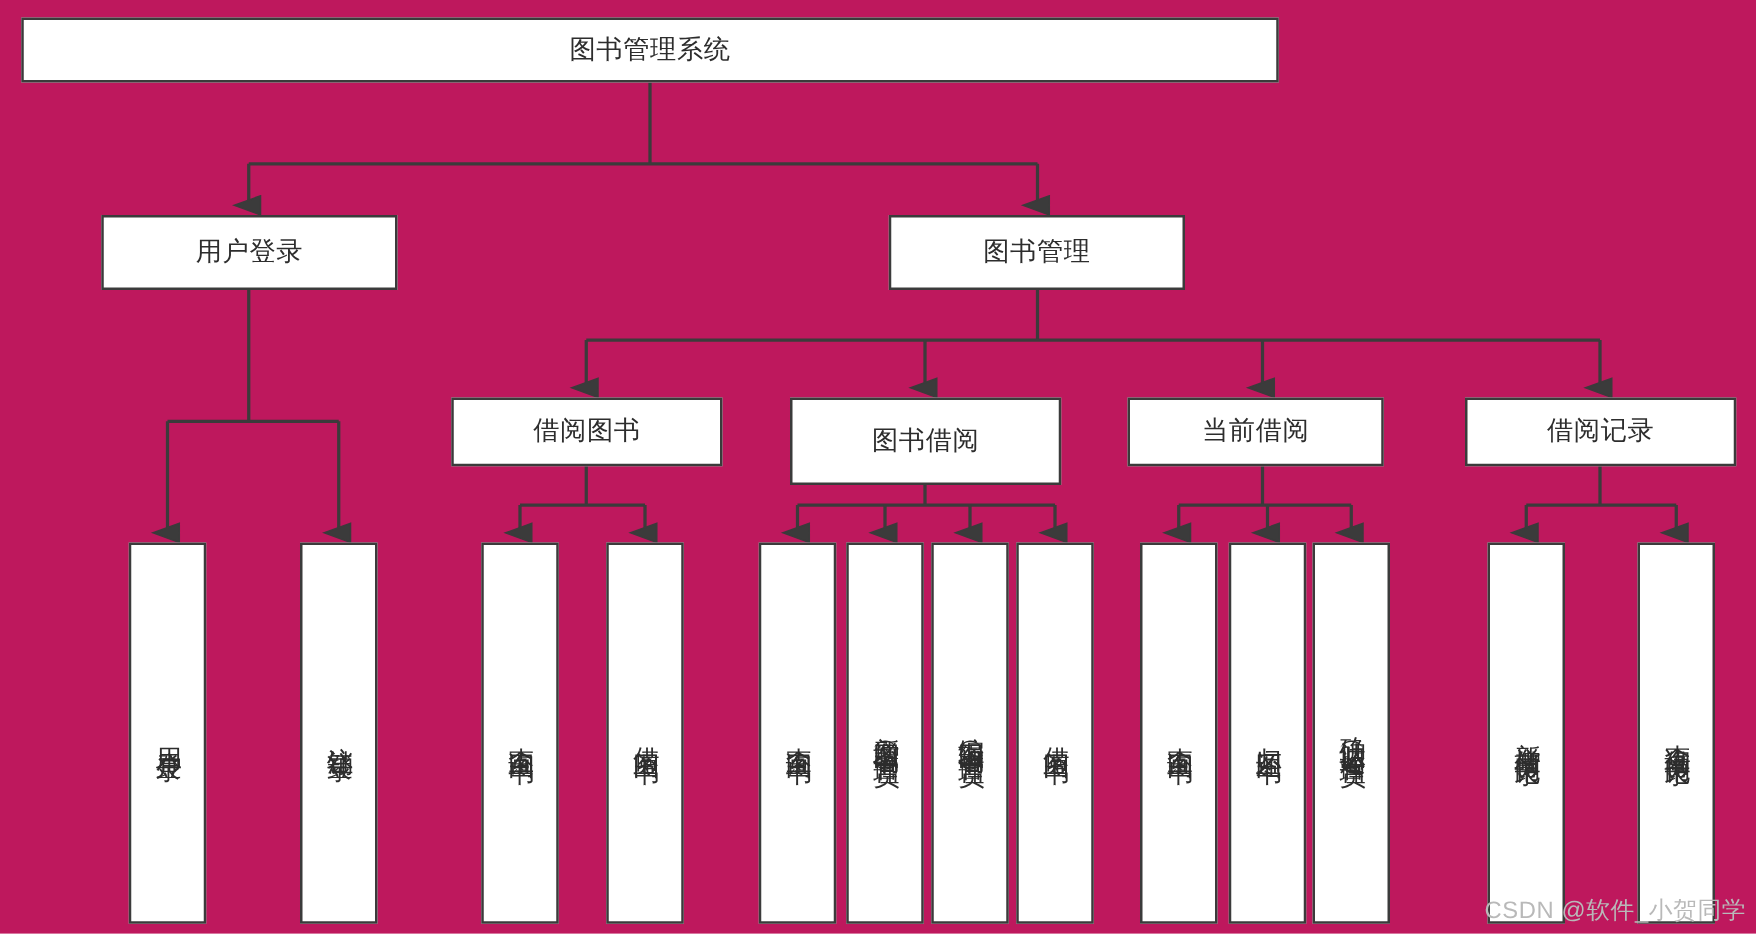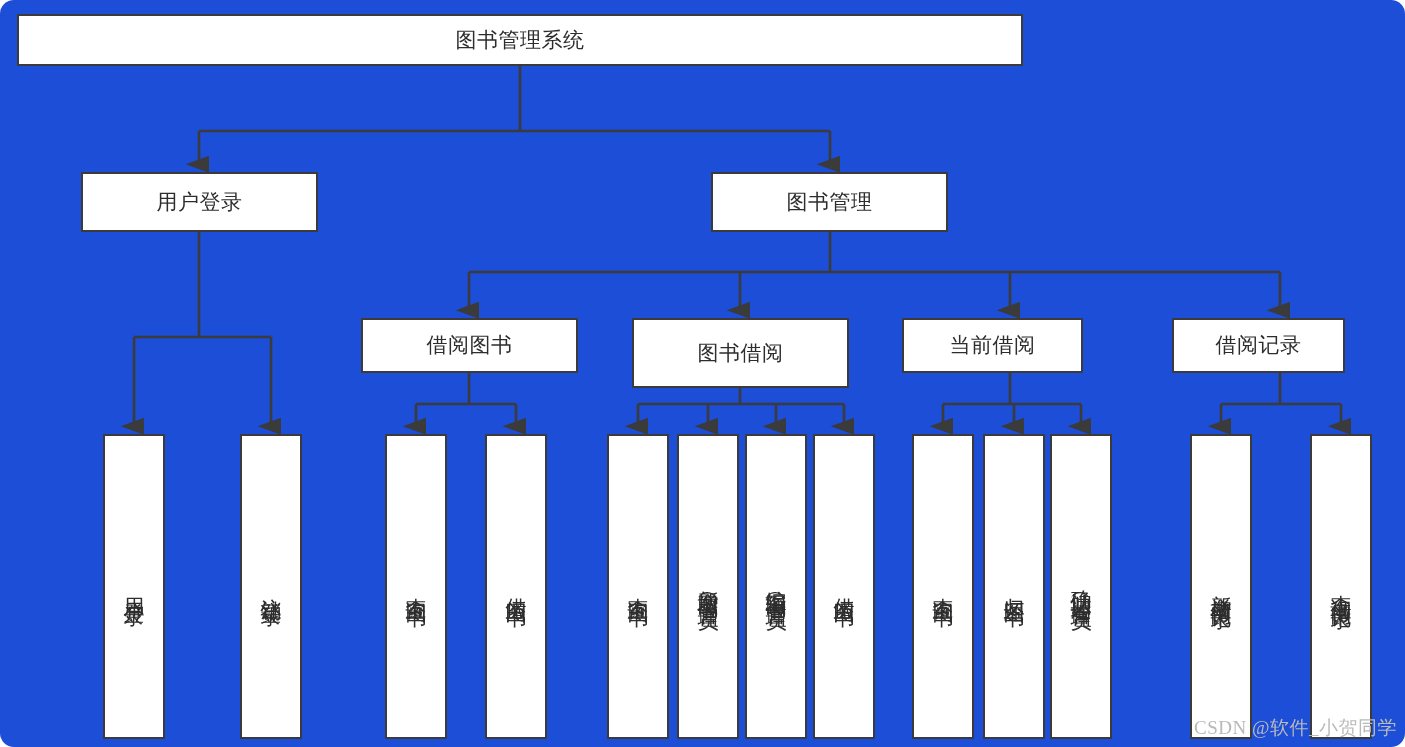--- a/index.html
+++ b/index.html
@@ -8,23 +8,22 @@
     padding: 0;
     background: #ffffff;
   }
   body {
     font-family: "Liberation Sans", "DejaVu Sans", sans-serif;
   }
   #diagram-canvas {
     position: relative;
     width: 1405px;
     height: 747px;
-    background: #1d4ed8;
+    background: #be185d;
     overflow: hidden;
-    border-radius: 14px;
   }
   #edges-layer {
     position: absolute;
     left: 0;
     top: 0;
     width: 1405px;
     height: 747px;
     pointer-events: none;
   }
   .node {
@@ -61,21 +60,21 @@
   }
   #watermark {
     position: absolute;
     right: 8px;
     bottom: 6px;
     color: #b9b9b9;
     font-size: 19px;
     letter-spacing: 0.5px;
     z-index: 5;
     white-space: nowrap;
-    font-family: Liberation Serif, serif;
+    font-family: Liberation Sans, sans-serif;
   }
 </style>
 </head>
 <body>
 
 <div id="diagram-canvas">
 
   <svg id="edges-layer" viewBox="0 0 1405 747" width="1405" height="747" xmlns="http://www.w3.org/2000/svg">
     <defs>
       <marker id="arrowhead" markerWidth="10" markerHeight="10" refX="3.2" refY="4" orient="auto" markerUnits="strokeWidth">
@@ -136,24 +135,24 @@
   <div class="node" style="left:711px; top:172px; width:237px; height:60px;justify-content:center;">
     <span class="node-label">图书管理</span>
   </div>
 
   <div class="node" style="left:361px; top:318px; width:217px; height:55px;">
     <span class="node-label">借阅图书</span>
   </div>
   <div class="node" style="left:632px; top:318px; width:217px; height:70px;">
     <span class="node-label">图书借阅</span>
   </div>
-  <div class="node" style="left:902px; top:318px; width:181px; height:55px;">
+  <div class="node" style="left:902px; top:318px; width:205px; height:55px;">
     <span class="node-label">当前借阅</span>
   </div>
-  <div class="node" style="left:1172px; top:318px; width:173px; height:55px;align-items:center;">
+  <div class="node" style="left:1172px; top:318px; width:217px; height:55px;align-items:center;">
     <span class="node-label">借阅记录</span>
   </div>
 
   <div class="node leaf" style="left:103px; top:434px; width:62px; height:305px;">
     <span class="node-label">用户登录</span>
   </div>
   <div class="node leaf" style="left:240px; top:434px; width:62px; height:305px;">
     <span class="node-label">注销登录</span>
   </div>
   <div class="node leaf" style="left:385px; top:434px; width:62px; height:305px;">

